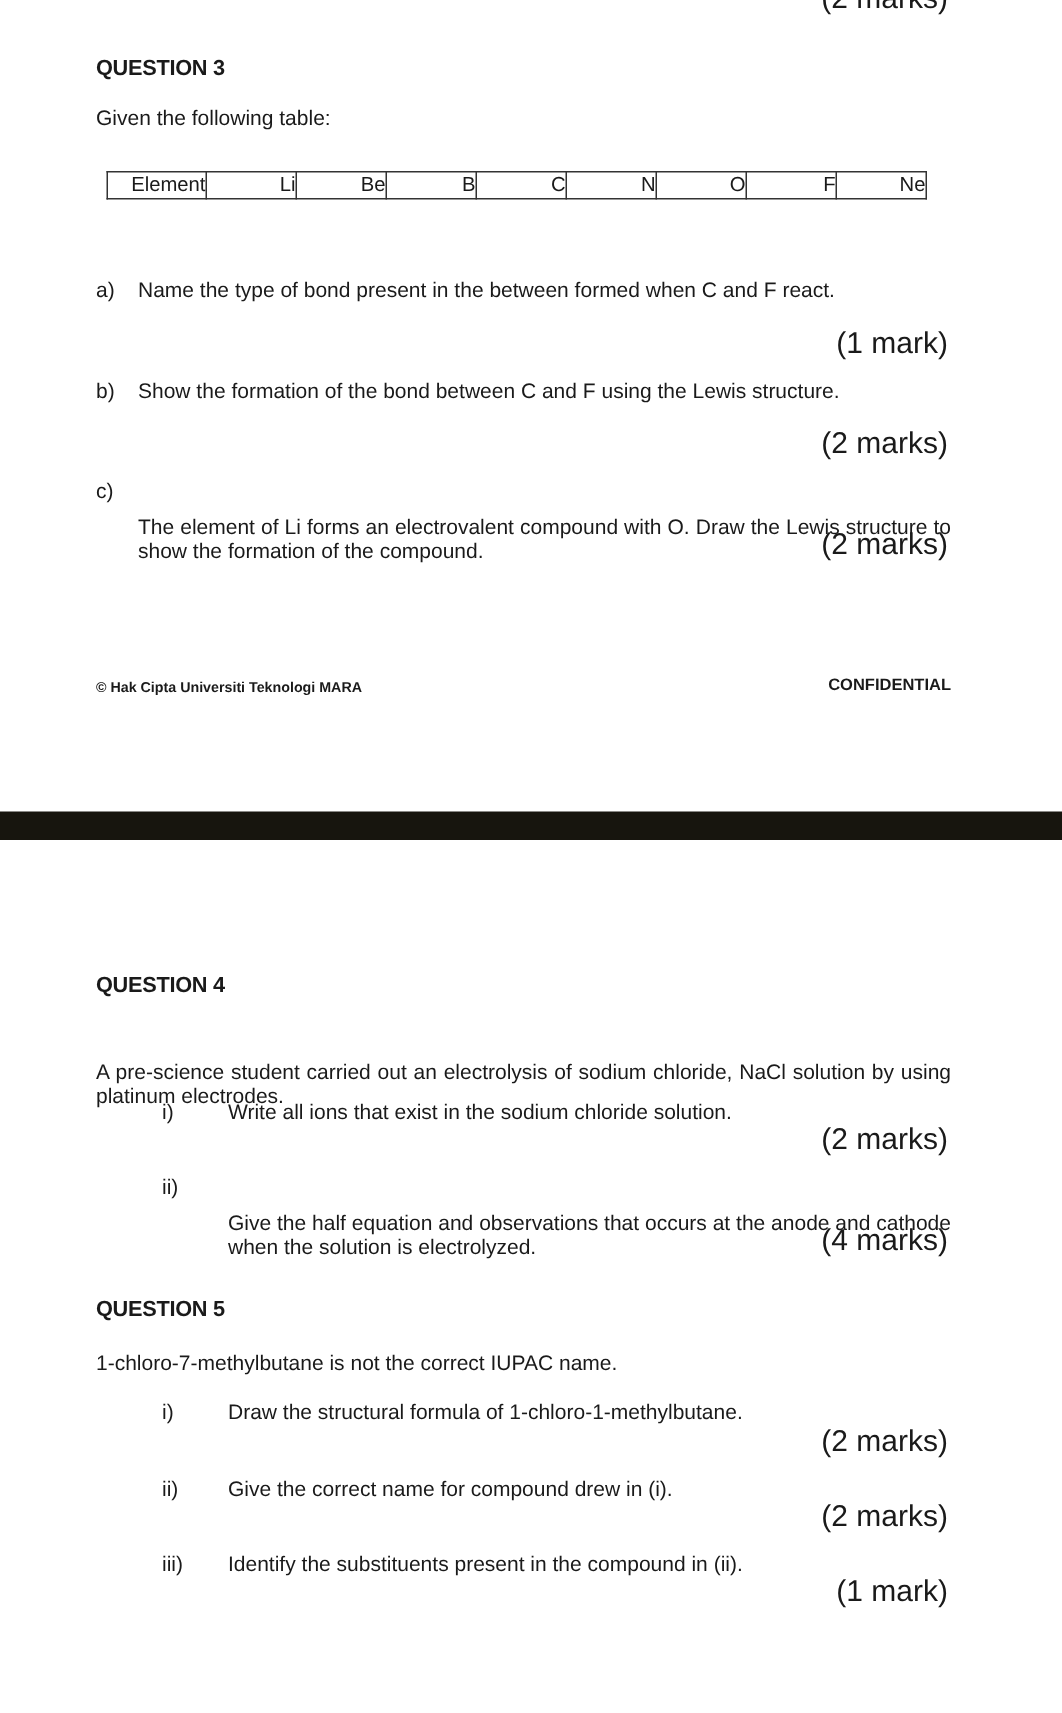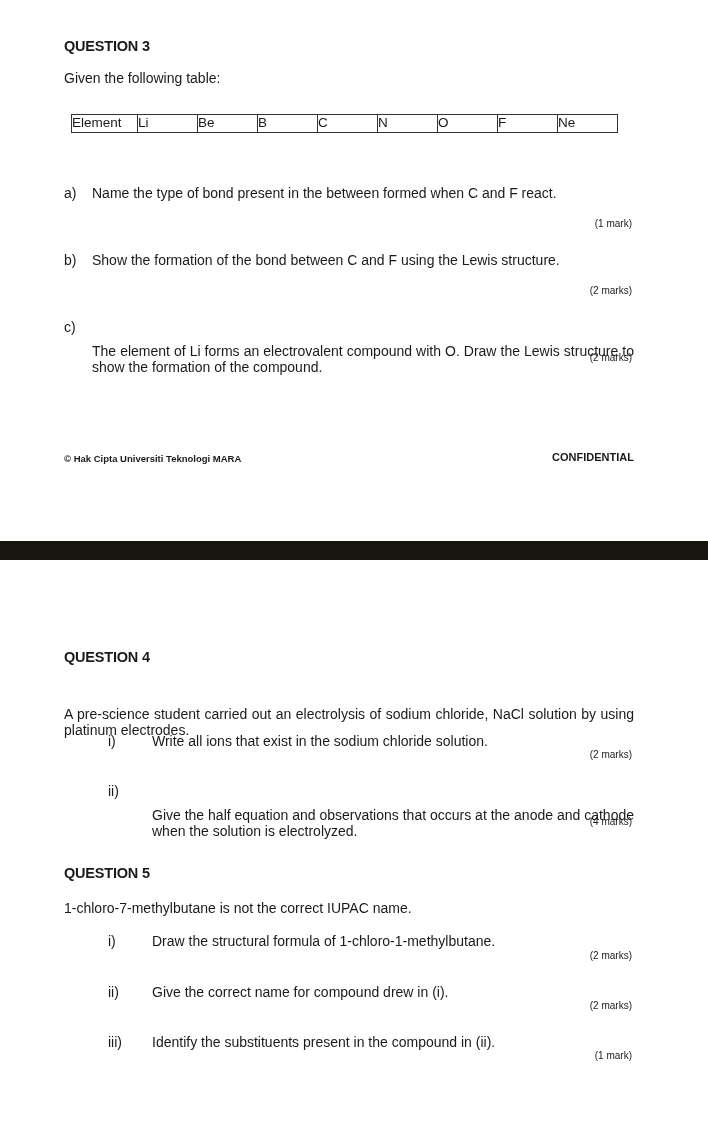--- a/index.html
+++ b/index.html
@@ -4,28 +4,28 @@
 <style>
   html, body { margin: 0; padding: 0; }
   body {
     width: 708px; height: 1142px; position: relative; overflow: hidden;
     background: #ffffff; color: #1a1a1a;
     font-family: "Liberation Sans", sans-serif;
   }
   .abs { position: absolute; }
   .heading { font-weight: bold; font-size: 14.5px; letter-spacing: -0.2px; }
   .txt { font-size: 14px; line-height: 16px; }
-  .marks { font-size: 10px; right: 76px; text-align: right; white-space: nowrap; }
+  .marks { font-size: 20px; right: 76px; text-align: right; white-space: nowrap; }
   .label { font-size: 14px; }
   table.el {
     position: absolute; left: 71px; top: 114px;
     border-collapse: collapse; font-size: 13.5px;
   }
   table.el td {
-    border: 1.5px solid #333; text-align: left; vertical-align: top;
+    border: 1.5px solid #333; text-align: right; vertical-align: top;
     padding: 0; line-height: 16px;
   }
   table.el tr.r1 td { height: 17px; }
   table.el tr.r2 td { height: 33px; }
   .footer-left { font-size: 9.5px; font-weight: bold; }
   .footer-right { font-size: 11px; font-weight: bold; }
   .divider { left: 0; top: 541px; width: 708px; height: 19px; background: #17150e; }
   .just { text-align: justify; text-align-last: left; margin-top: 24px; }
 </style>
 </head>

